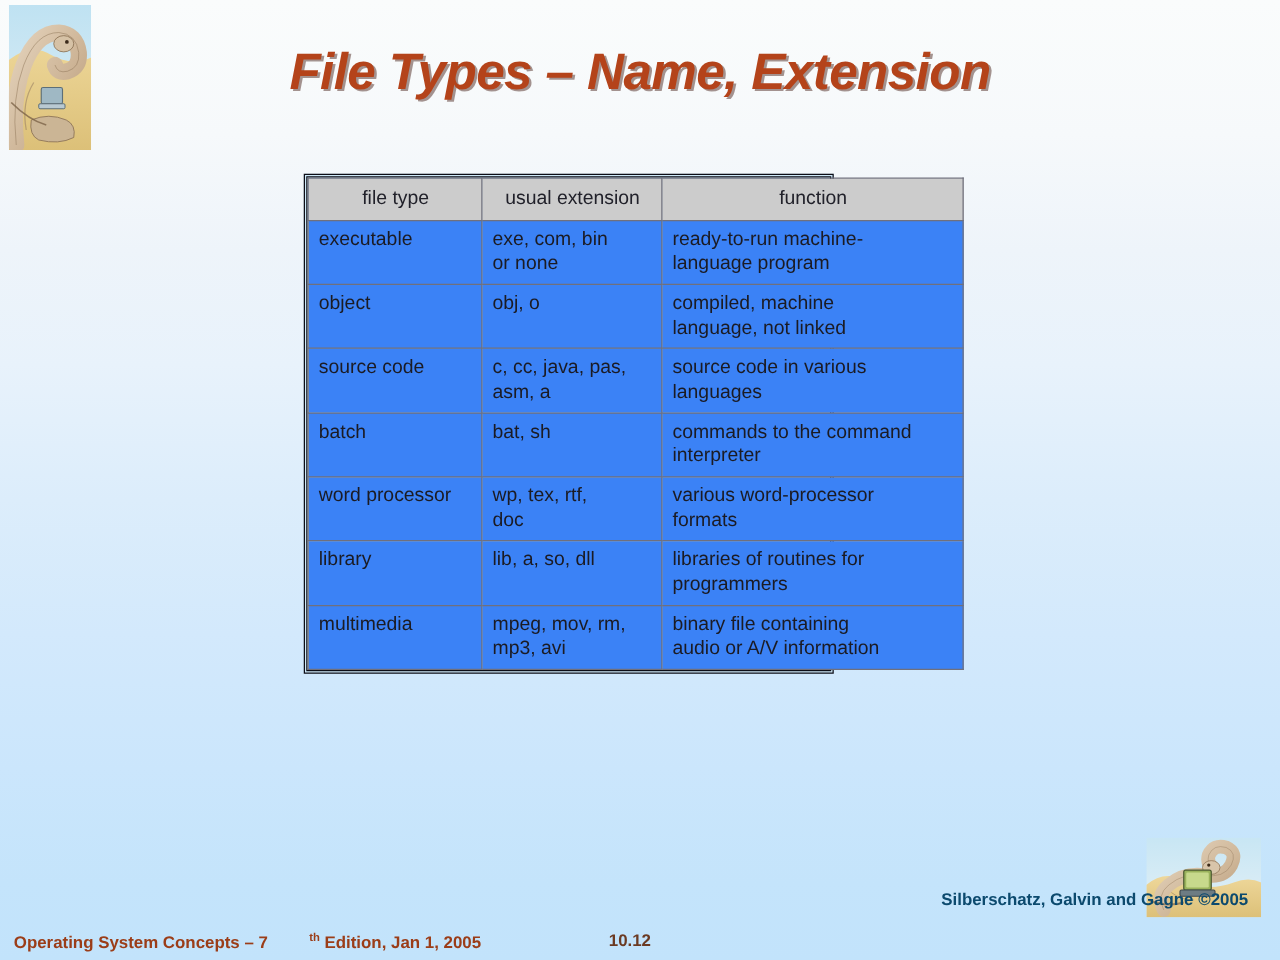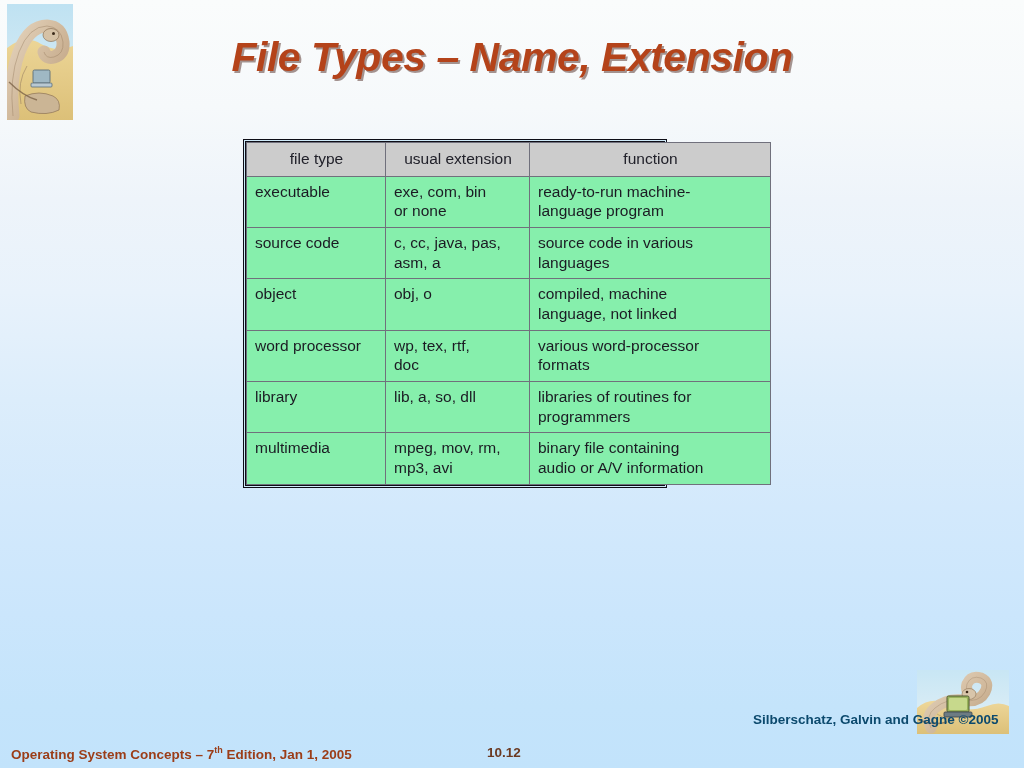--- a/index.html
+++ b/index.html
@@ -91,21 +91,21 @@
     overflow: visible;
   }
   table.ftypes thead th {
     background: #cccccc;
     text-align: center;
     padding-top: 6px;
     padding-bottom: 7px;
     color: #21212a;
   }
   table.ftypes tbody td {
-    background: #86efac;
+    background: #3b82f6;
   }
   table.ftypes tbody td.type-cell {
     white-space: nowrap;
   }
   table.ftypes tbody td.fn-cell {
     white-space: pre;
   }
 
   
   .footer-left {
@@ -113,20 +113,21 @@
     left: 11px;
     top: 745px;
     font-size: 13.5px;
     font-weight: bold;
     color: #9b3d18;
     white-space: nowrap;
   }
   .footer-left sup {
     font-size: 9px;
     vertical-align: super;
+    margin-left: 33px;
   }
   .footer-page {
     position: absolute;
     left: 487px;
     top: 745px;
     font-size: 13.5px;
     font-weight: bold;
     color: #6b3a22;
     white-space: nowrap;
   }
@@ -192,31 +193,37 @@
     </thead>
     <tbody>
       <tr>
         <td class="type-cell">executable</td>
         <td>exe, com, bin
 or none</td>
         <td class="fn-cell">ready-to-run machine-
 language program</td>
       </tr>
       <tr>
+        <td class="type-cell">object</td>
+        <td>obj, o</td>
+        <td class="fn-cell">compiled, machine
+language, not linked</td>
+      </tr>
+      <tr>
         <td class="type-cell">source code</td>
         <td>c, cc, java, pas,
 asm, a</td>
         <td class="fn-cell">source code in various
 languages</td>
       </tr>
       <tr>
-        <td class="type-cell">object</td>
-        <td>obj, o</td>
-        <td class="fn-cell">compiled, machine
-language, not linked</td>
+        <td class="type-cell">batch</td>
+        <td>bat, sh</td>
+        <td class="fn-cell">commands to the command
+interpreter</td>
       </tr>
       <tr>
         <td class="type-cell">word processor</td>
         <td>wp, tex, rtf,
 doc</td>
         <td class="fn-cell">various word-processor
 formats</td>
       </tr>
       <tr>
         <td class="type-cell">library</td>

